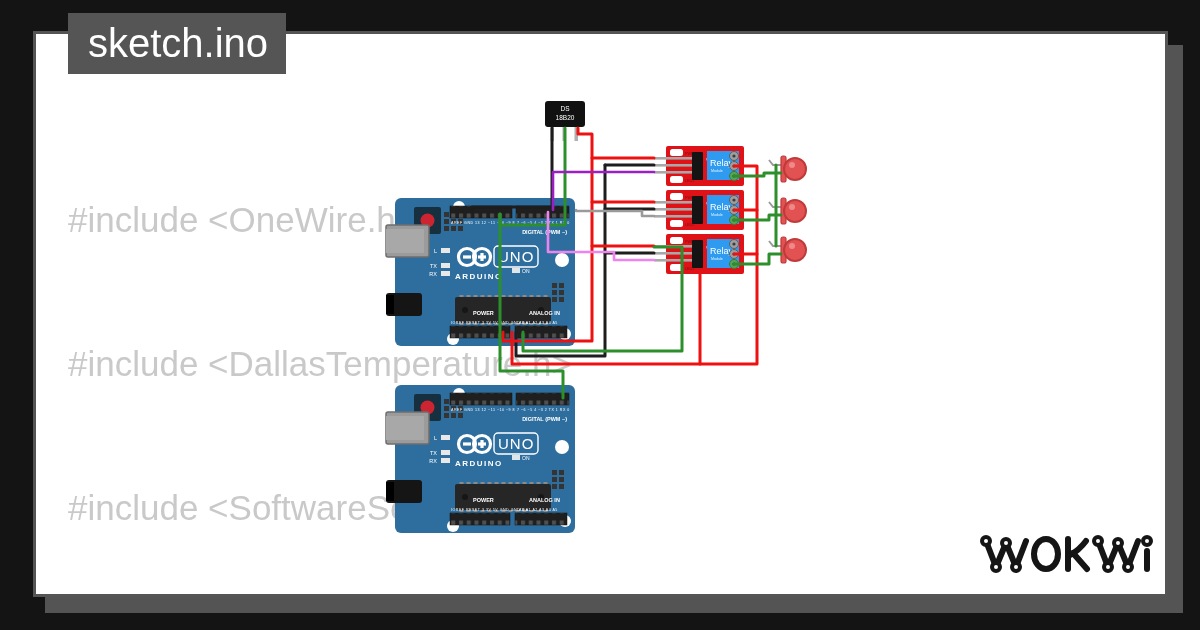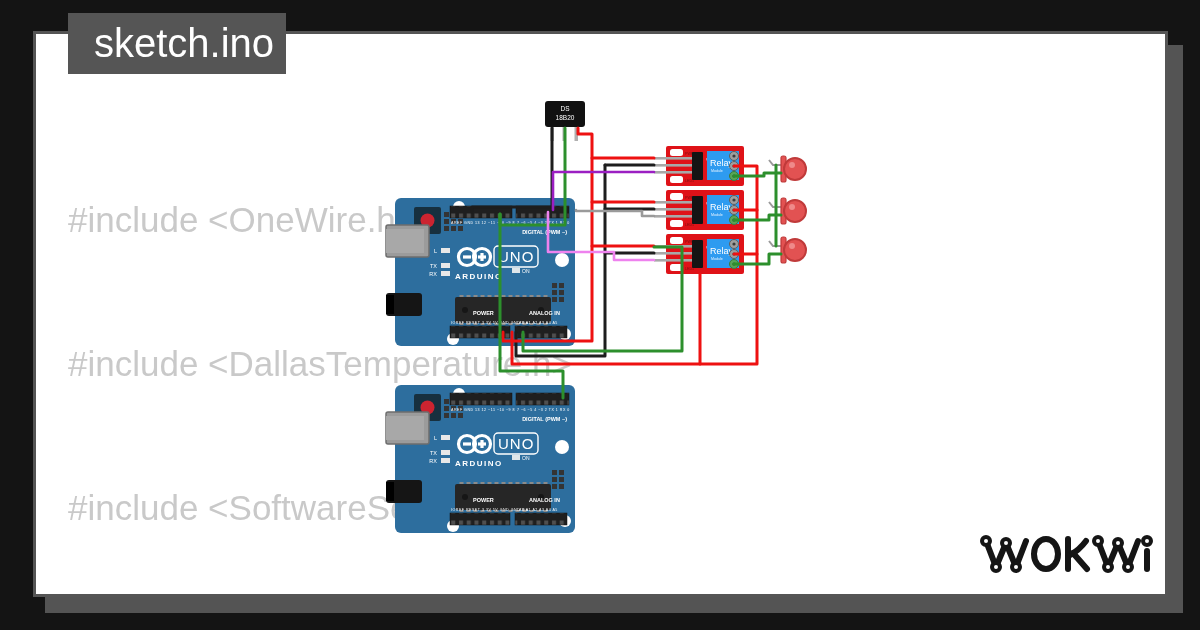--- a/index.html
+++ b/index.html
@@ -12,21 +12,21 @@
   #panel{position:absolute;left:33px;top:31px;width:1135px;height:566px;
          box-sizing:border-box;background:#ffffff;border:3px solid #555555;
          overflow:hidden;z-index:1;}
   
   #code{position:absolute;left:32px;top:66px;color:#c9c9c9;font-size:35px;
         line-height:48px;white-space:pre;z-index:2;letter-spacing:0;}
   #code .ln{height:48px;}
   
   #tab{position:absolute;left:68px;top:13px;width:218px;height:61px;
        background:#555555;color:#ffffff;font-size:40px;line-height:61px;
-       padding-left:26px;box-sizing:border-box;z-index:6;}
+       padding-left:20px;box-sizing:border-box;z-index:6;}
   
   #circuit{position:absolute;left:0;top:0;z-index:3;}
   #circuit text{font-family:"Liberation Sans",sans-serif;}
   .wire{fill:none;stroke-linecap:round;stroke-linejoin:round;stroke-width:3;}
   .wire.thin{stroke-width:2.6;}
   .pinlbl{fill:#ffffff;font-size:3.6px;letter-spacing:0.5px;}
   .boardlbl{fill:#ffffff;font-weight:bold;}
 </style>
 </head>
 <body>

